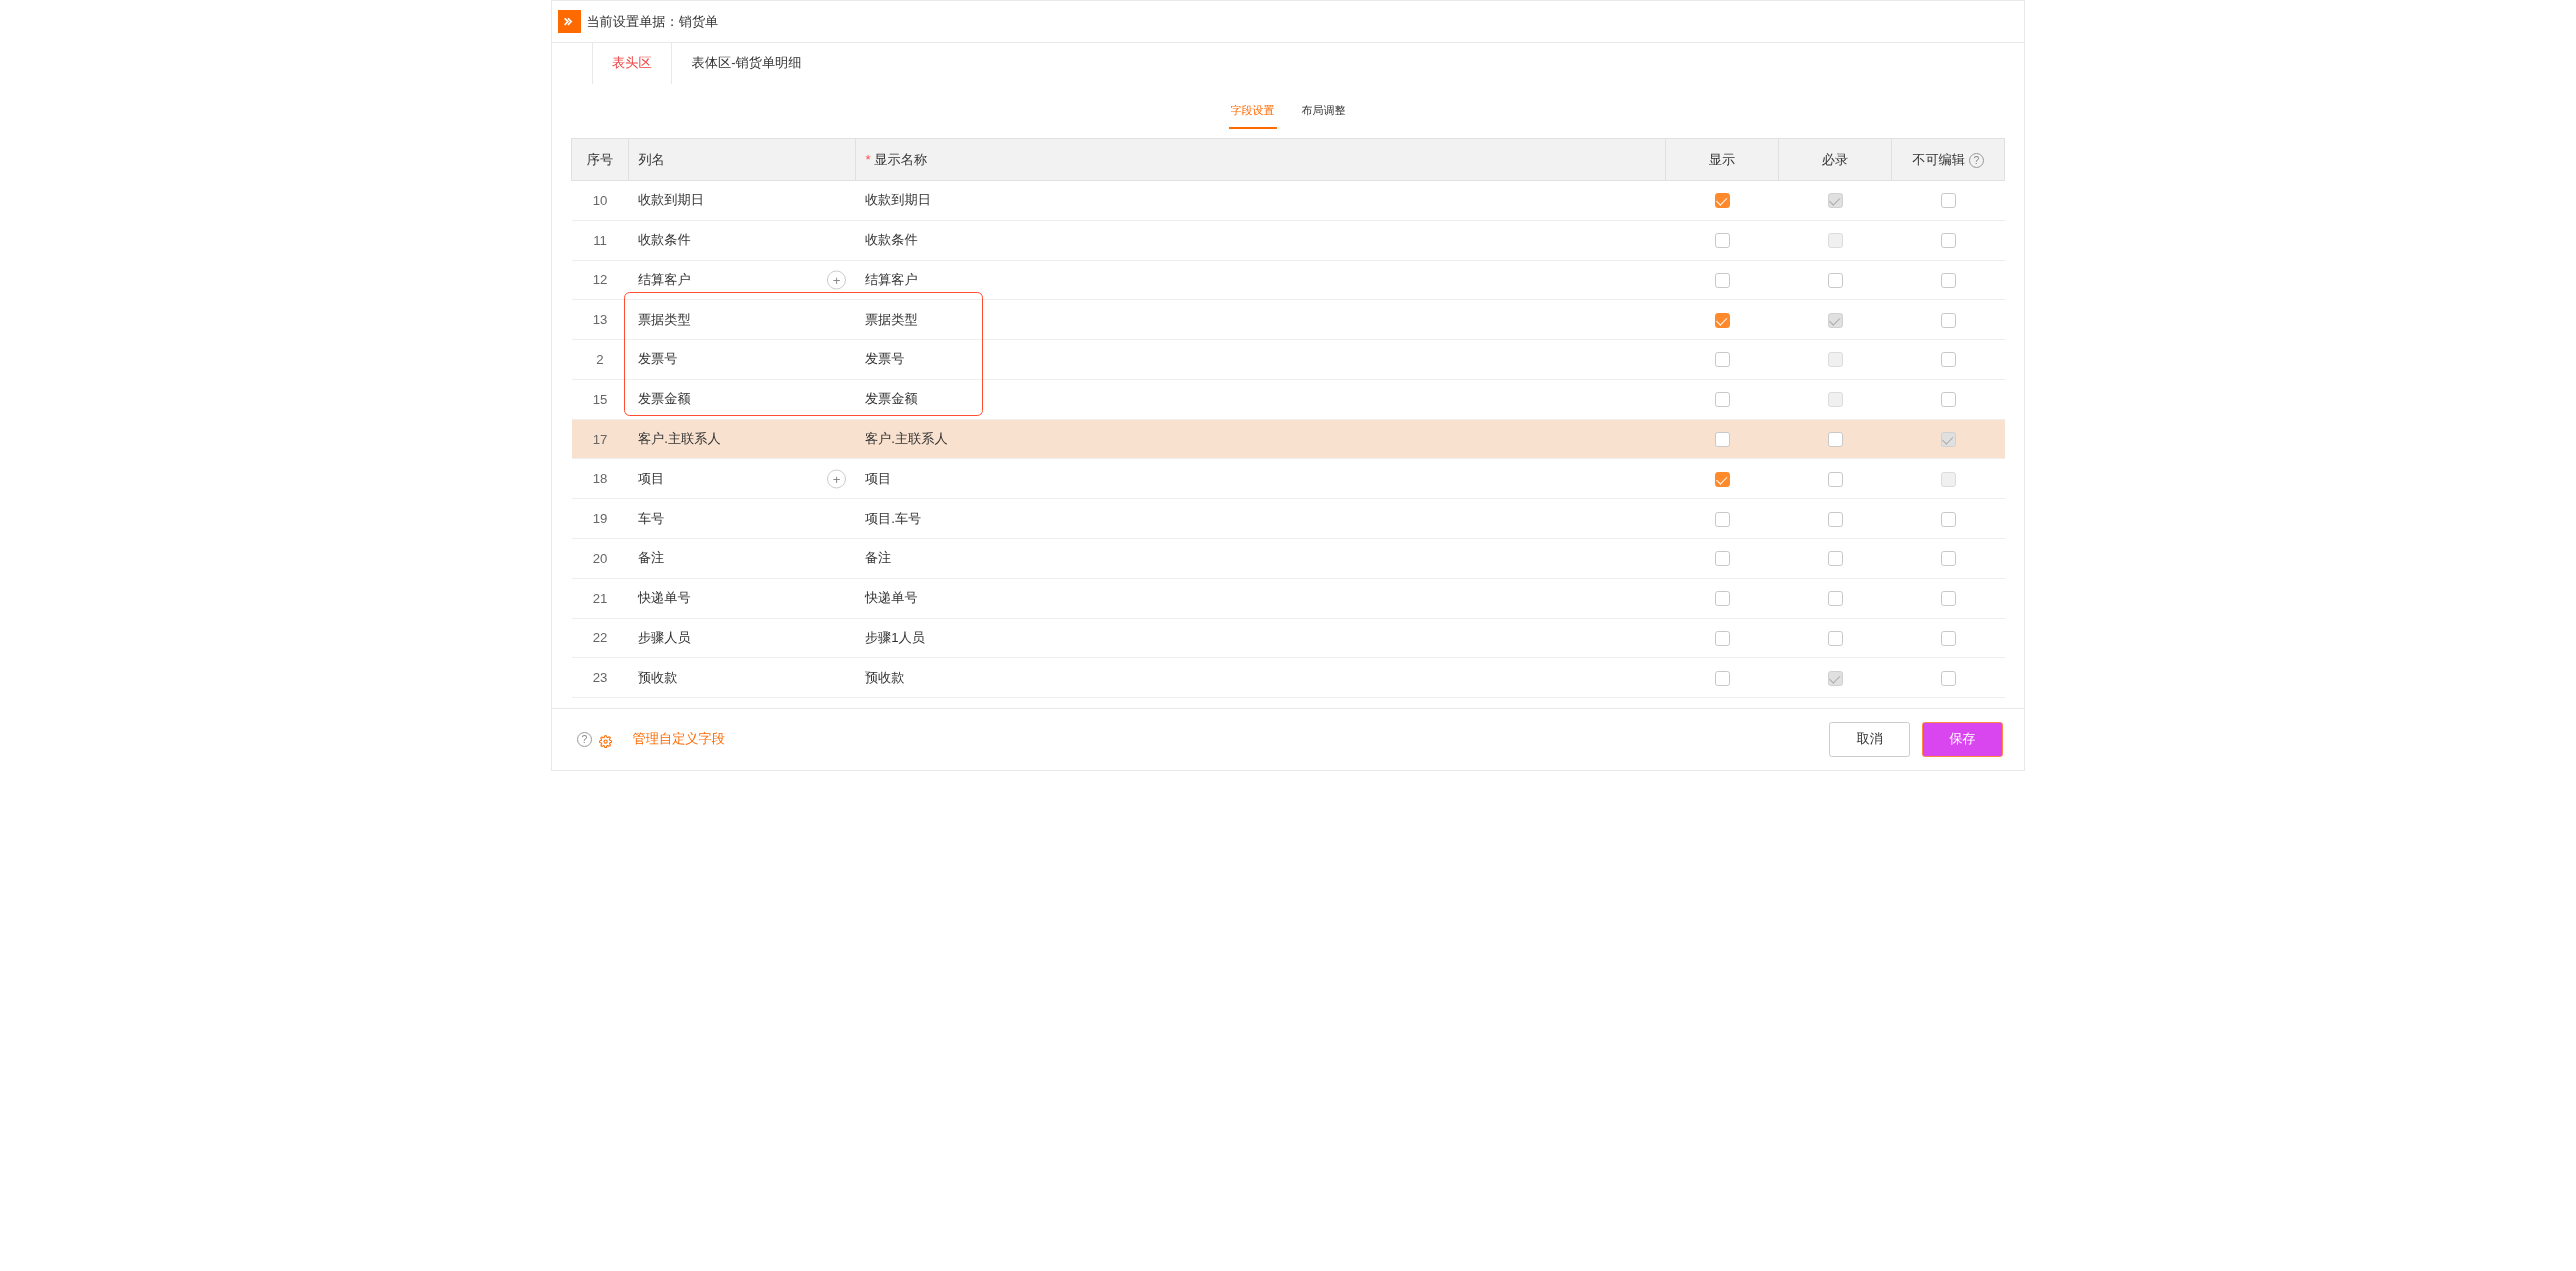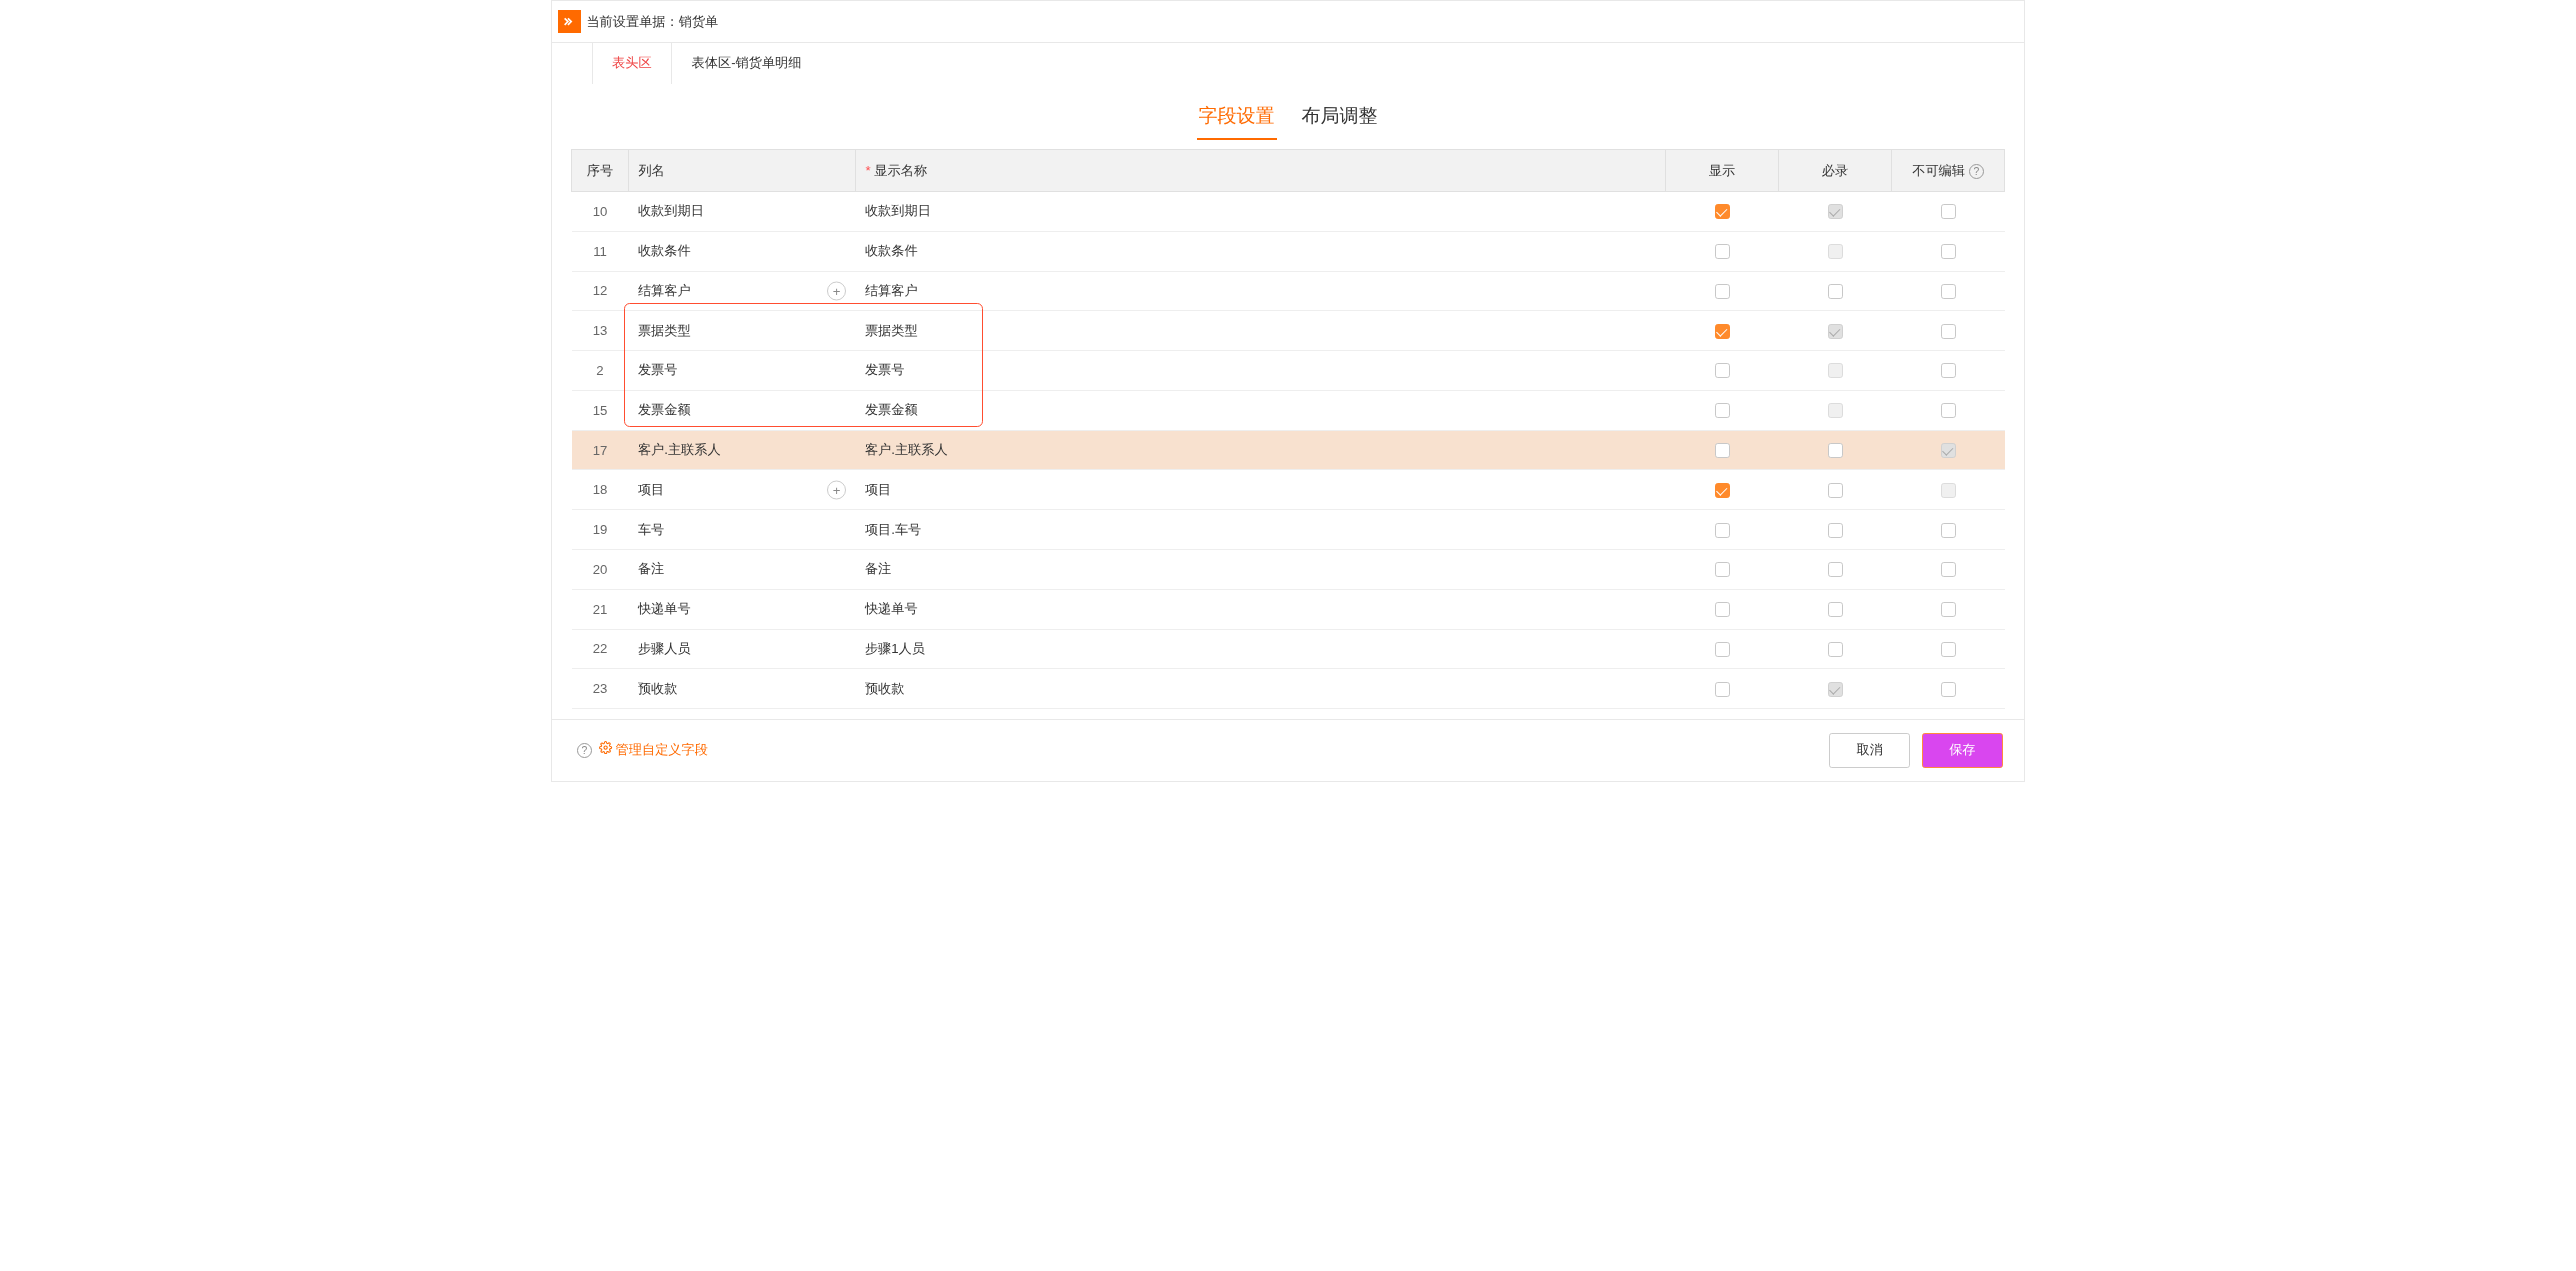--- a/index.html
+++ b/index.html
@@ -10,21 +10,21 @@
 .header-bar { height: 42px; display: flex; align-items: center; border-bottom: 0.9px solid #e8e8e8; position: relative; }
 .expand-btn { width: 23px; height: 23px; background: #ff6a00; display: flex; align-items: center; justify-content: center; color: #fff; cursor: pointer; margin-left: 5.7px; margin-right: 5.7px; }
 .expand-btn svg { width: 13.2px; height: 13.2px; }
 .header-text { font-size: 13.2px; color: #333; }
 
 .tab-row { display: flex; padding-left: 40px; margin-top: -0.9px; }
 .tab { padding: 11.3px 19px; border: 0.9px solid transparent; background: transparent; cursor: pointer; font-size: 13.2px; color: #333; border-bottom: none; }
 .tab.active { color: #ef4444; border-color: #e8e8e8; background: #fff; border-top: 0.9px solid #e8e8e8; }
 
 .subtab-row { display: flex; justify-content: center; gap: 23px; padding: 13.2px 0 0; }
-.subtab { padding: 5.7px 1.9px 9.4px; cursor: pointer; font-size: 19px; color: #333; border-bottom: 2.8px solid transparent; }
+.subtab { padding: 5.7px 1.9px 9.4px; cursor: pointer; font-size: 11px; color: #333; border-bottom: 2.8px solid transparent; }
 .subtab.active { color: #ff6a00; border-bottom-color: #ff6a00; }
 
 .table-wrap { margin: 9.4px 19px 0; }
 table { width: 100%; border-collapse: collapse; }
 thead th { background: #f2f2f2; font-weight: 400; text-align: left; padding: 11.3px 9.4px; border: 0.9px solid #e0e0e0; font-size: 13.2px; color: #333; }
 thead th.center { text-align: center; }
 thead th:first-child { width: 57px; text-align: center; }
 thead th:nth-child(2) { width: 227px; }
 thead th:nth-child(4), thead th:nth-child(5), thead th:nth-child(6) { width: 113px; }
 tbody td { padding: 10.4px 9.4px; border-bottom: 0.9px solid #eee; vertical-align: middle; }
@@ -44,21 +44,21 @@
 .chk.disabled.checked::after { border-color: #aaa; }
 
 .help-icon { display: inline-flex; width: 15px; height: 15px; border: 0.9px solid #999; border-radius: 50%; align-items: center; justify-content: center; font-size: 10.4px; color: #888; margin-left: 3.8px; vertical-align: middle; }
 
 .red-star { color: #ff4d4f; margin-right: 3.8px; }
 
 .red-box { position: absolute; border: 1.9px solid #ff4d30; border-radius: 5.7px; pointer-events: none; z-index: 10; }
 
 .footer { display: flex; align-items: center; padding: 13.2px 21px; border-top: 0.9px solid #e8e8e8; margin-top: 9.4px; }
 .footer-left { display: flex; align-items: center; gap: 7.6px; }
-.gear-link { color: #ff6a00; cursor: pointer; display: inline-flex; align-items: flex-start; gap: 3px; }
+.gear-link { color: #ff6a00; cursor: pointer; display: inline-flex; align-items: flex-end; gap: 20px; }
 .footer-spacer { flex: 1; }
 .btn { padding: 7.6px 26.5px; font-size: 13.2px; border-radius: 2.8px; cursor: pointer; border: 0.9px solid #ccc; background: #fff; color: #333; }
 .btn + .btn { margin-left: 11.3px; }
 .btn.primary { background: #d946ef; border-color: #ff8a3d; color: #fff; }
 
 .table-container { position: relative; }
 </style>
 </head>
 <body>
 

